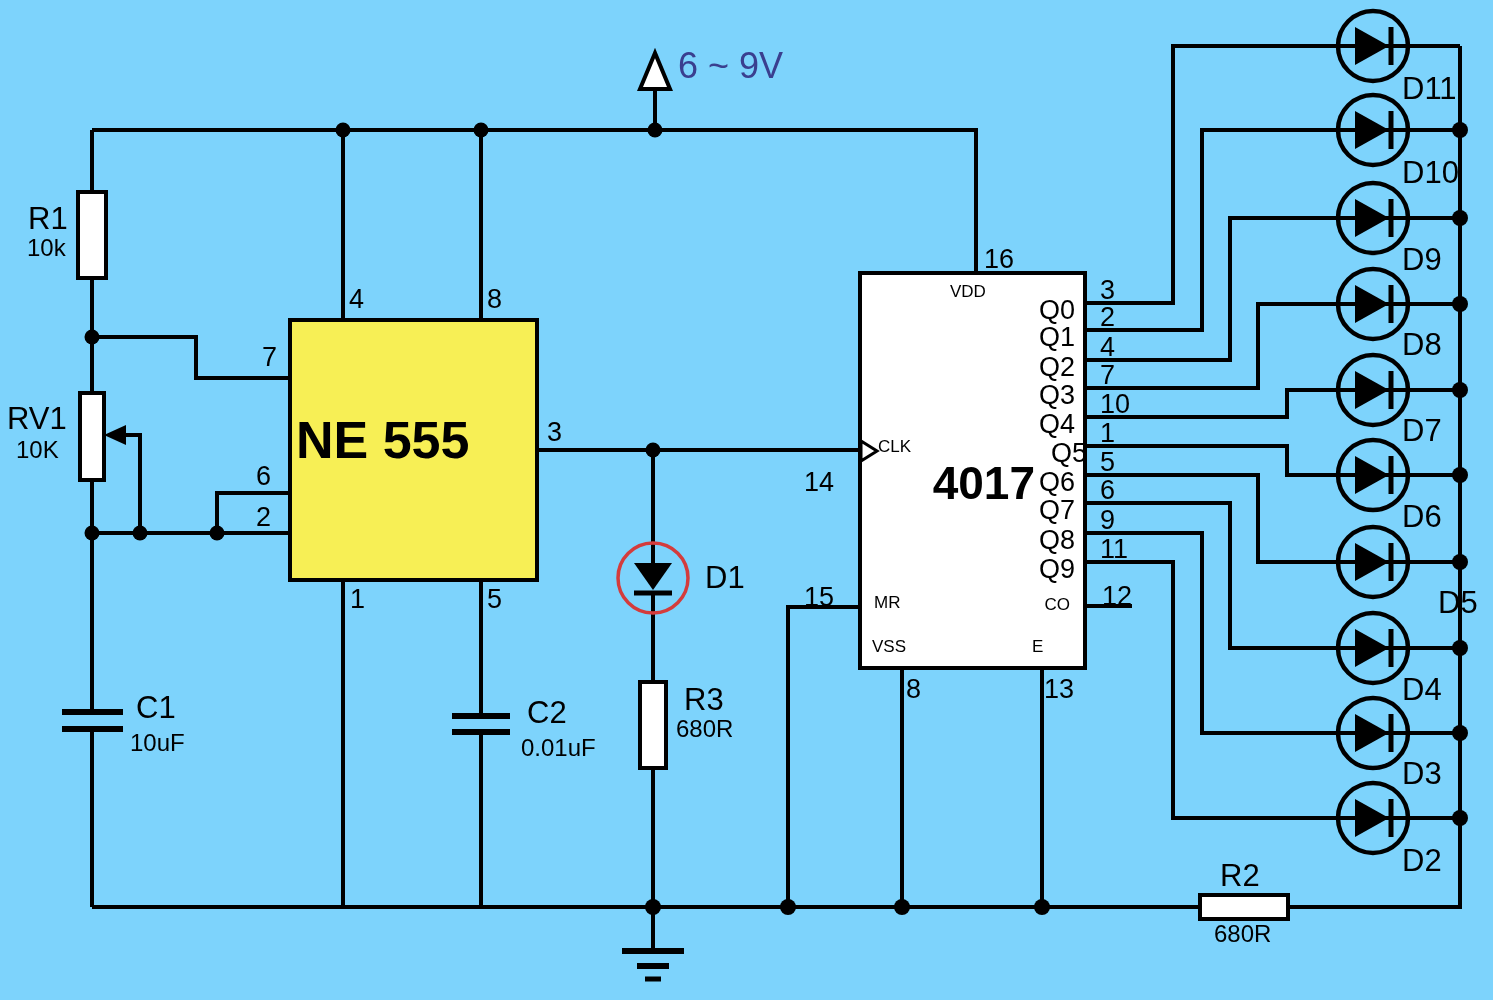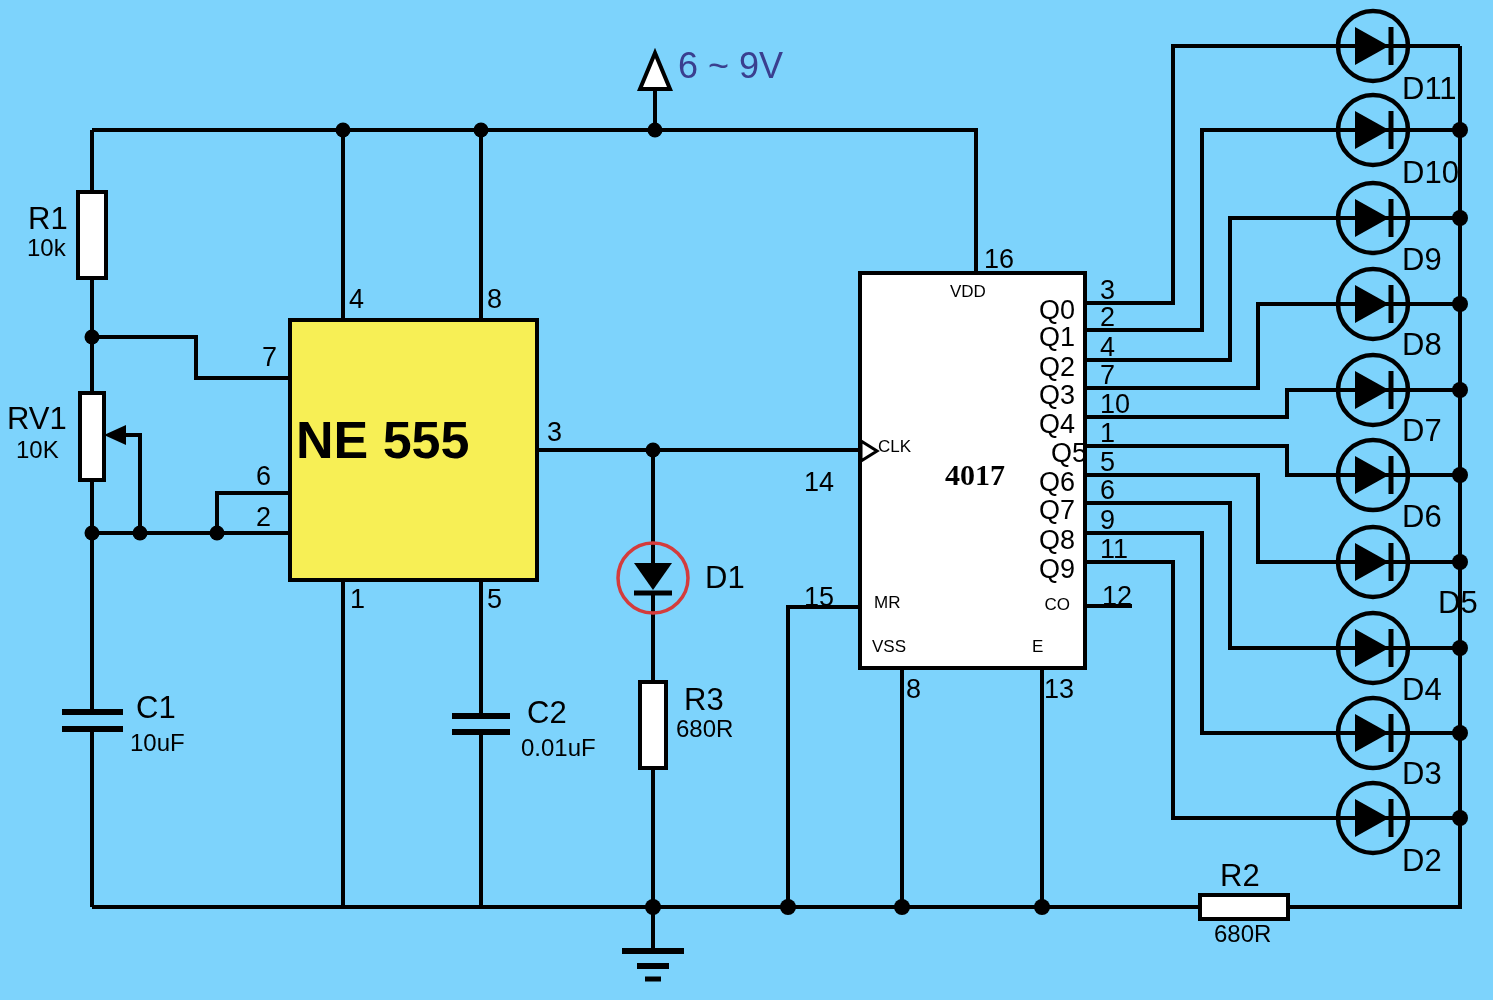--- a/index.html
+++ b/index.html
@@ -9,21 +9,21 @@
     overflow:hidden;
   }
   .canvas svg{position:absolute;left:0;top:0;}
   .lbl{position:absolute;white-space:nowrap;line-height:1;}
   .ref{font-size:31px;}
   .val{font-size:24px;}
   .pin{font-size:27px;}
   .icl{font-size:17px;}
   .qlbl{font-size:27px;width:75px;text-align:right;}
   .ic-name-555{font-size:52px;font-weight:bold;width:185px;text-align:left;}
-  .ic-name-4017{font-size:30px;font-weight:bold;width:120px;text-align:center;font-family:Liberation Serif, serif;}
+  .ic-name-4017{font-size:46px;font-weight:bold;width:120px;text-align:right;}
   .pwr{font-size:36px;color:#3a3f8f;}
 </style>
 </head>
 <body>
 
 <div class="canvas">
 
 <svg width="1493" height="1000" viewBox="0 0 1493 1000">
   <defs>
     <g id="led">

